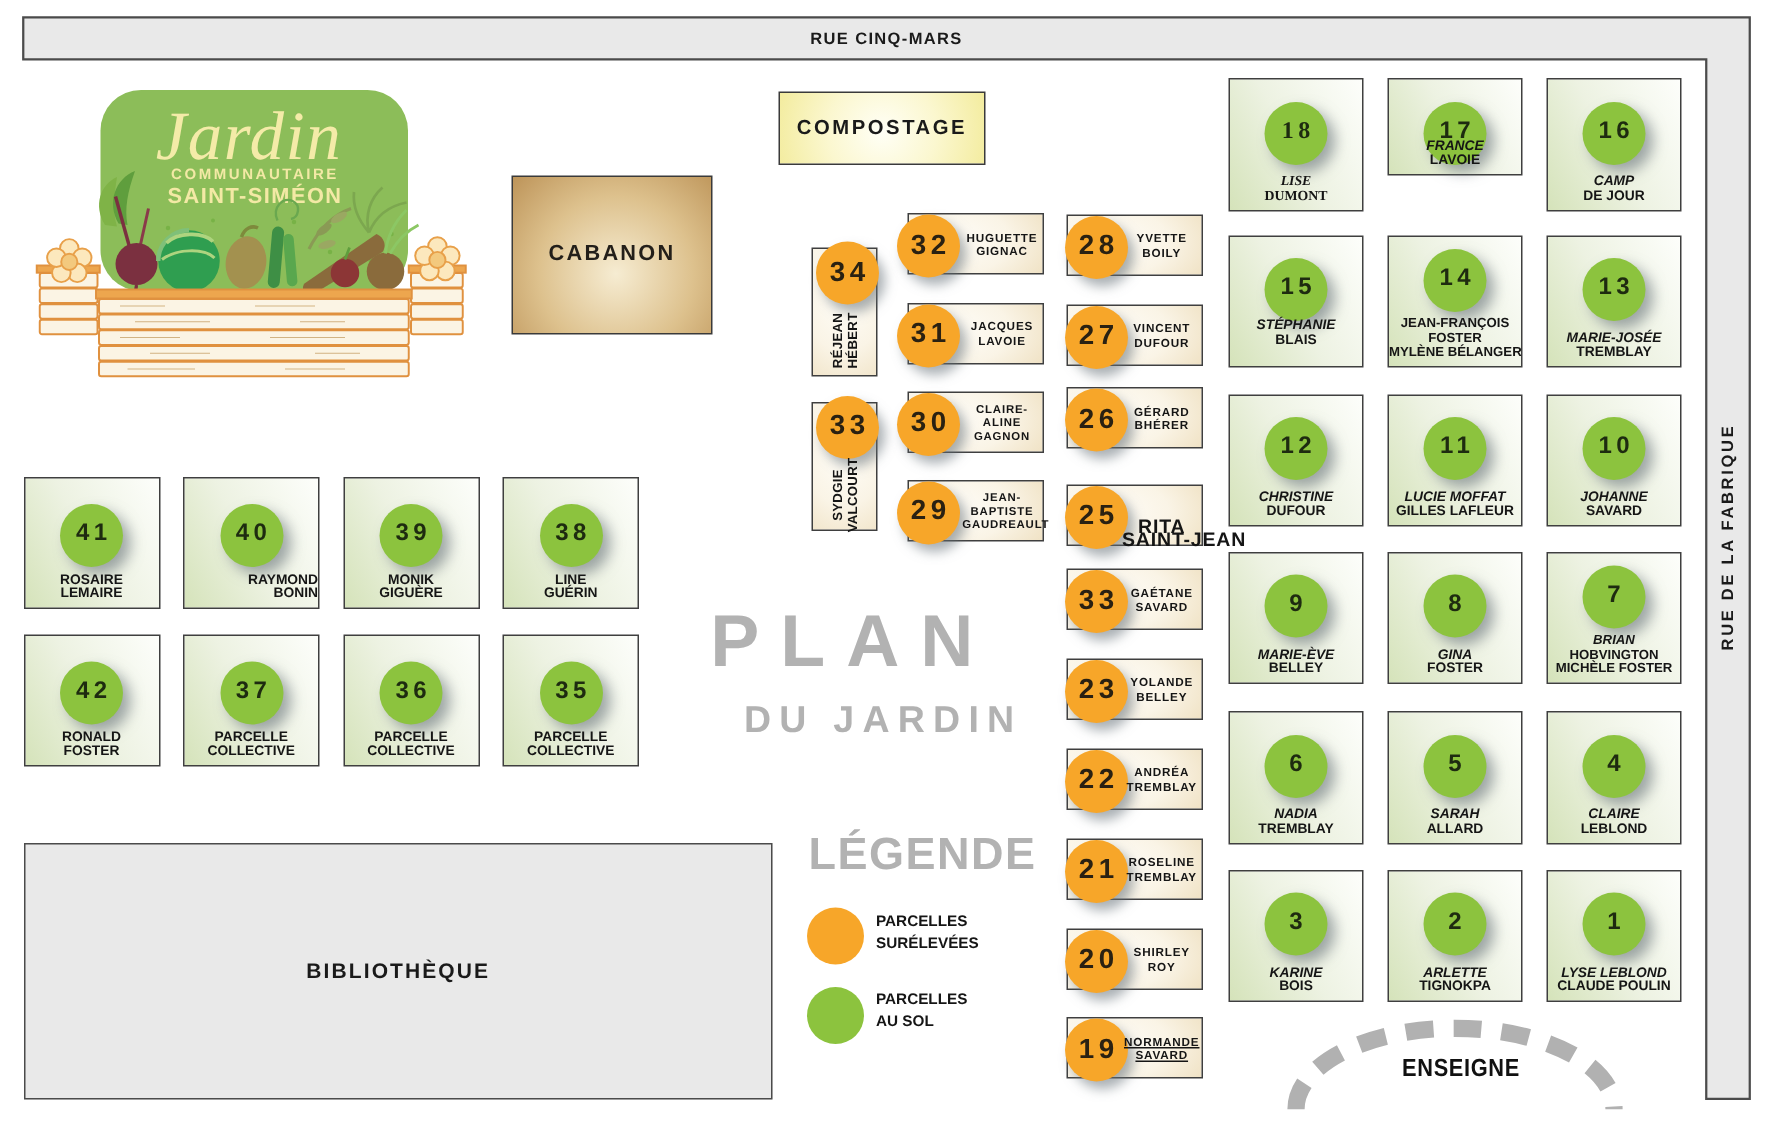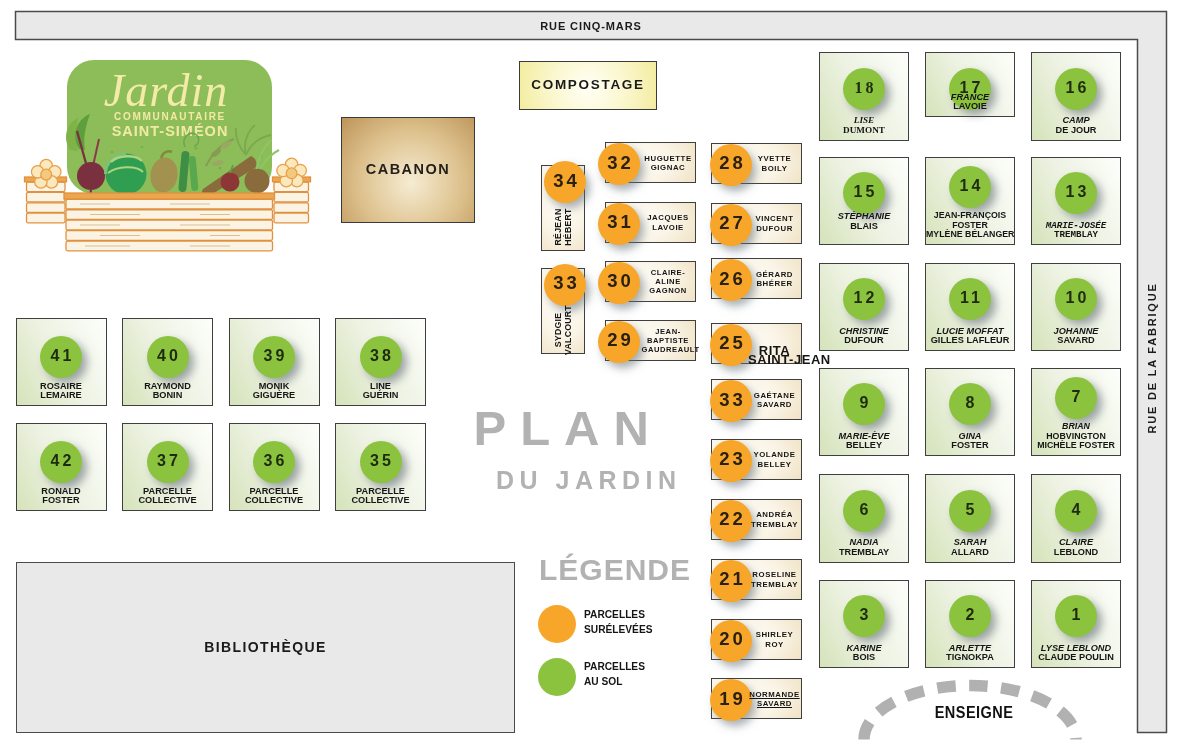--- a/index.html
+++ b/index.html
@@ -49,21 +49,21 @@
 <div class="gbox" style="left:15.5px;top:317.5px;width:91px;height:88.5px;">
     <div class="gc" style="left:23.5px;top:17px;">
       <span class="num">41</span>
     </div>
     <div class="nm" style="bottom:4.5px;font-size:9.2px;">ROSAIRE<br>LEMAIRE</div>
   </div>
 <div class="gbox" style="left:122px;top:317.5px;width:91px;height:88.5px;">
     <div class="gc" style="left:23.5px;top:17px;">
       <span class="num">40</span>
     </div>
-    <div class="nm" style="bottom:4.5px;font-size:9.2px;">RAYMOND<br>BONIN</div>
+    <div class="nm" style="bottom:4.5px;font-size:9.2px;text-align:right;">RAYMOND<br>BONIN</div>
   </div>
 <div class="gbox" style="left:228.5px;top:317.5px;width:91px;height:88.5px;">
     <div class="gc" style="left:23.5px;top:17px;">
       <span class="num">39</span>
     </div>
     <div class="nm" style="bottom:4.5px;font-size:9.2px;">MONIK<br>GIGUÈRE</div>
   </div>
 <div class="gbox" style="left:335px;top:317.5px;width:91px;height:88.5px;">
     <div class="gc" style="left:23.5px;top:17px;">
       <span class="num">38</span>
@@ -121,21 +121,21 @@
 <div class="gbox" style="left:925px;top:156.5px;width:90px;height:88.5px;">
     <div class="gc" style="left:23.0px;top:8px;">
       <span class="num">14</span>
     </div>
     <div class="nm" style="bottom:4.5px;font-size:8.8px;">JEAN-FRANÇOIS<br>FOSTER<br>MYLÈNE BÉLANGER</div>
   </div>
 <div class="gbox" style="left:1031px;top:156.5px;width:90px;height:88.5px;">
     <div class="gc" style="left:23.0px;top:14.5px;">
       <span class="num">13</span>
     </div>
-    <div class="nm" style="bottom:4.5px;font-size:9.2px;font-family:Liberation Mono, monospace;"><span class="it">MARIE-JOSÉE</span><br>TREMBLAY</div>
+    <div class="nm" style="bottom:4.5px;font-size:9.2px;"><span class="it">MARIE-JOSÉE</span><br>TREMBLAY</div>
   </div>
 <div class="gbox" style="left:819px;top:262.5px;width:90px;height:88.5px;">
     <div class="gc" style="left:23.0px;top:14.5px;">
       <span class="num">12</span>
     </div>
     <div class="nm" style="bottom:4.5px;font-size:9.2px;"><span class="it">CHRISTINE</span><br>DUFOUR</div>
   </div>
 <div class="gbox" style="left:925px;top:262.5px;width:90px;height:88.5px;">
     <div class="gc" style="left:23.0px;top:14.5px;">
       <span class="num">11</span>

